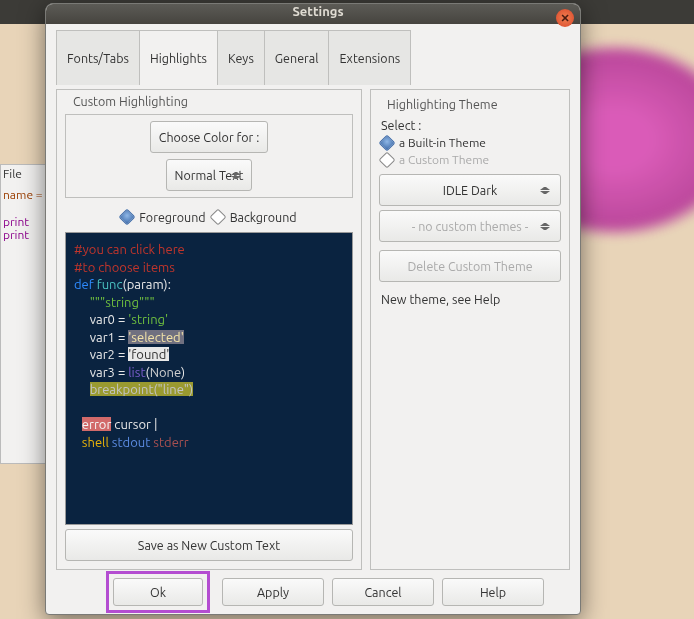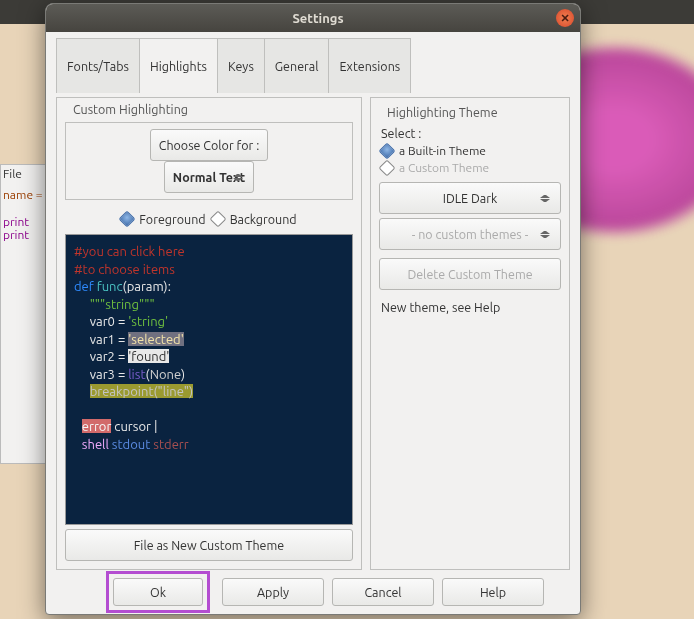--- a/index.html
+++ b/index.html
@@ -7,21 +7,21 @@
 .bg-flower { position: absolute; right: -50px; top: 40px; width: 260px; height: 200px; background: radial-gradient(ellipse at center, #d94fb8 20%, #b83a9a 60%, transparent 70%); border-radius: 50%; opacity: 0.9; filter: blur(4px); }
 .bg-menubar { position: absolute; top: 0; left: 0; right: 0; height: 24px; background: #3c3b37; }
 .bg-editor { position: absolute; top: 164px; left: 0; width: 48px; height: 300px; background: #f2f1f0; border: 1px solid #bbb; font-family: monospace; font-size: 12px; color: #333; padding: 2px; }
 .bg-editor .menubar { display:flex; gap:4px; margin-bottom:8px; }
 .bg-editor .menubar span { color: #333; }
 .bg-editor .code { color: #222; }
 .bg-editor .kw { color: #9a3d00; }
 .bg-editor .pr { color: #8b008b; }
 
 .dialog { position: absolute; top: 3px; left: 45px; width: 536px; height: 612px; background: #f2f1f0; border: 1px solid #7a7a76; border-radius: 8px 8px 4px 4px; box-shadow: 0 6px 24px rgba(0,0,0,0.5); display:flex; flex-direction:column; }
-.titlebar { height: 28px; background: linear-gradient(#5c5b56,#46443f); border-radius: 7px 7px 0 0; color: #dfdbd2; display:flex; align-items:center; justify-content:center; position:relative; font-size: 13px; font-weight: bold; padding-left: 10px; }
+.titlebar { height: 20px; background: linear-gradient(#5c5b56,#46443f); border-radius: 7px 7px 0 0; color: #dfdbd2; display:flex; align-items:flex-start; justify-content:center; position:relative; font-size: 13px; font-weight: bold; padding-left: 10px; }
 .closebtn { position:absolute; right:6px; top:5px; width:18px; height:18px; border-radius:50%; background: radial-gradient(#f08050,#d9472b); display:flex; align-items:center; justify-content:center; color:#4a1b10; font-size:11px; cursor:pointer; }
 
 .content { padding: 6px 10px 8px 10px; flex:1; display:flex; flex-direction:column; }
 .tabs-row { display:flex; gap:0; margin-bottom: 4px; }
 .tab { background:#ececea; border:1px solid #bfbfbd; padding:20px 10px; font-size:12.5px; color:#333; border-bottom:none; cursor:pointer; margin-right:-1px; }
 .tab.active { background:#f2f1f0; font-weight:normal; position:relative; z-index:2; }
 .tab:not(.active) { background:#e6e6e4; }
 
 .main-row { display:flex; gap:8px; flex:1; }
 .fieldset { border:1px solid #bfbfbd; padding:6px 8px 8px 8px; position:relative; }
@@ -46,21 +46,21 @@
 .fn { color:#4ac1c1; }
 .par { color:#e8e8e8; }
 .str { color:#6fbf3f; }
 .sel-bg { background:#707080; color:#f3e3a8; }
 .found-bg { background:#e8e8e8; color:#333; }
 .listkw { color:#7a5dcc; }
 .noneval { color:#d0d0d0; }
 .bp-bg { background:#9a9a30; color:#c4c4c4; }
 .err-bg { background:#d26a6a; color:#f5f5f5; }
 .txt { color:#e8e8e8; }
-.sh { color:#f0abfc; }
+.sh { color:#eab308; }
 .so { color:#5a8ae0; }
 .se { color:#a85050; }
 
 .save-row .wbtn { width:100%; }
 
 .sel-label { font-size:12.5px; color:#333; margin:4px 2px; }
 .theme-radio { display:flex; align-items:center; gap:6px; font-size:12px; color:#333; margin:4px 2px; }
 .theme-radio.disabled { color:#aaa; }
 .theme-drop { margin:8px 0 4px 0; }
 .wbtn.disabled { color:#aaa; }
@@ -104,21 +104,21 @@
     </div>
 
     <div class="main-row">
       <div class="fieldset fs-left">
         <span class="legend">Custom Highlighting</span>
 
         <div class="innerbox">
           <div class="wbtn big">
             <span>Choose Color for :</span>
           </div>
-          <div class="wbtn big" style="font-weight:bold;">
+          <div class="wbtn big" style="margin-top:6px;">
             <span>Normal Text</span>
             <span class="dropdown-indicator"></span>
           </div>
         </div>
 
         <div class="radio-row">
           <span class="radio sel"></span>
           <span>Foreground</span>
           <span class="radio"></span>
           <span>Background</span>
@@ -132,21 +132,21 @@
   <span class="txt">var1 = </span><span class="sel-bg">'selected'</span>
   <span class="txt">var2 = </span><span class="found-bg">'found'</span>
   <span class="txt">var3 = </span><span class="listkw">list</span><span class="txt">(</span><span class="noneval">None</span><span class="txt">)</span>
   <span class="bp-bg">breakpoint("line")</span>
 
  <span class="err-bg">error</span><span class="txt"> cursor |</span>
  <span class="sh">shell</span><span class="so"> stdout</span><span class="se"> stderr</span></div>
 
         <div class="save-row">
           <div class="wbtn big">
-            <span>File as New Custom Theme</span>
+            <span>Save as New Custom Text</span>
           </div>
         </div>
       </div>
 
       <div class="fieldset fs-right">
         <span class="legend">Highlighting Theme</span>
         <div class="sel-label">Select :</div>
         <div class="theme-radio">
           <span class="radio sel"></span>
           <span>a Built-in Theme</span>

